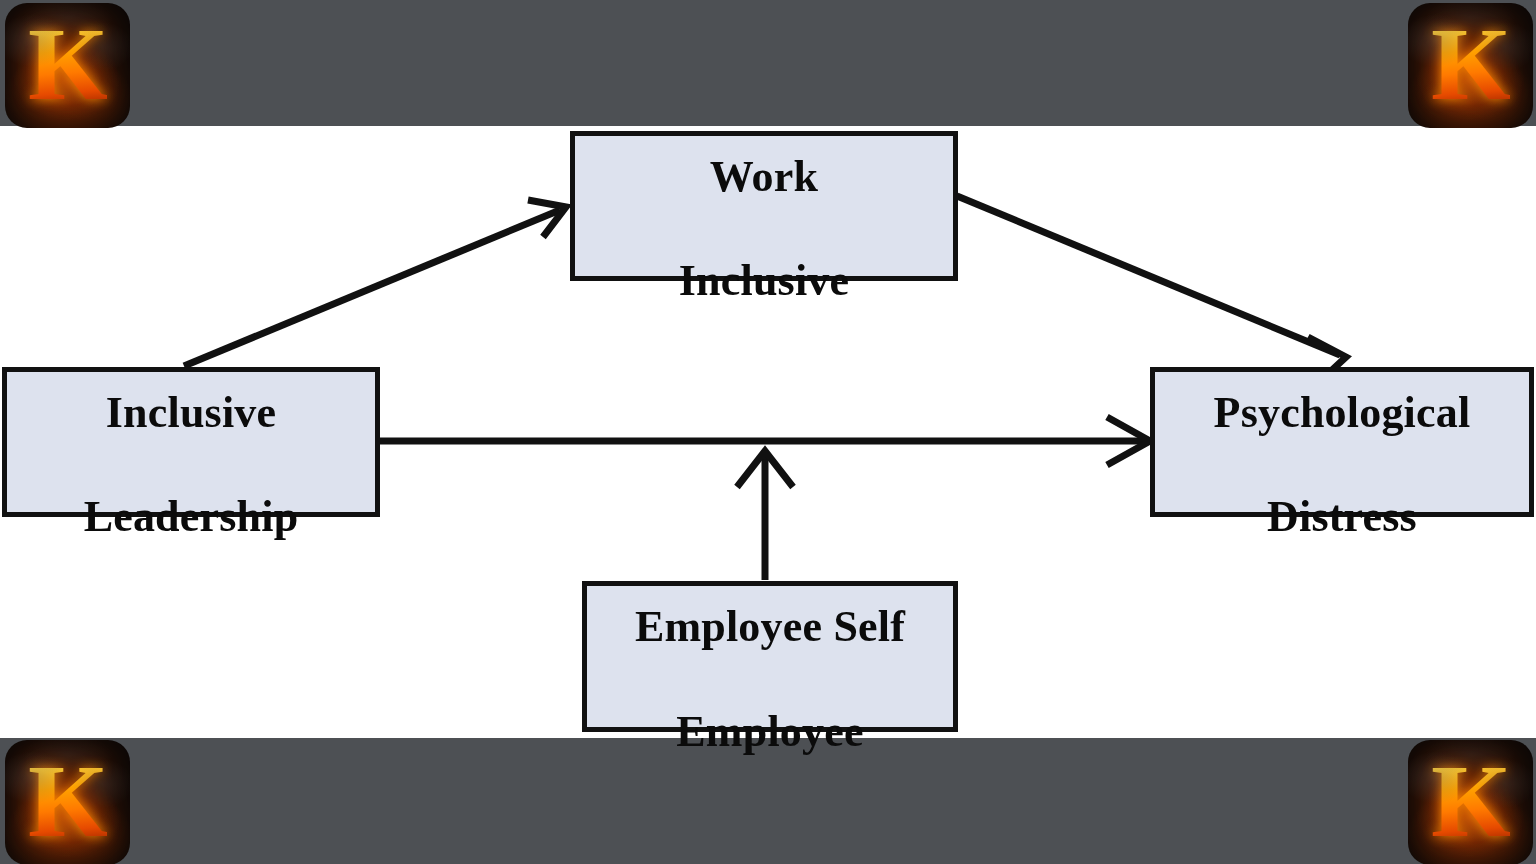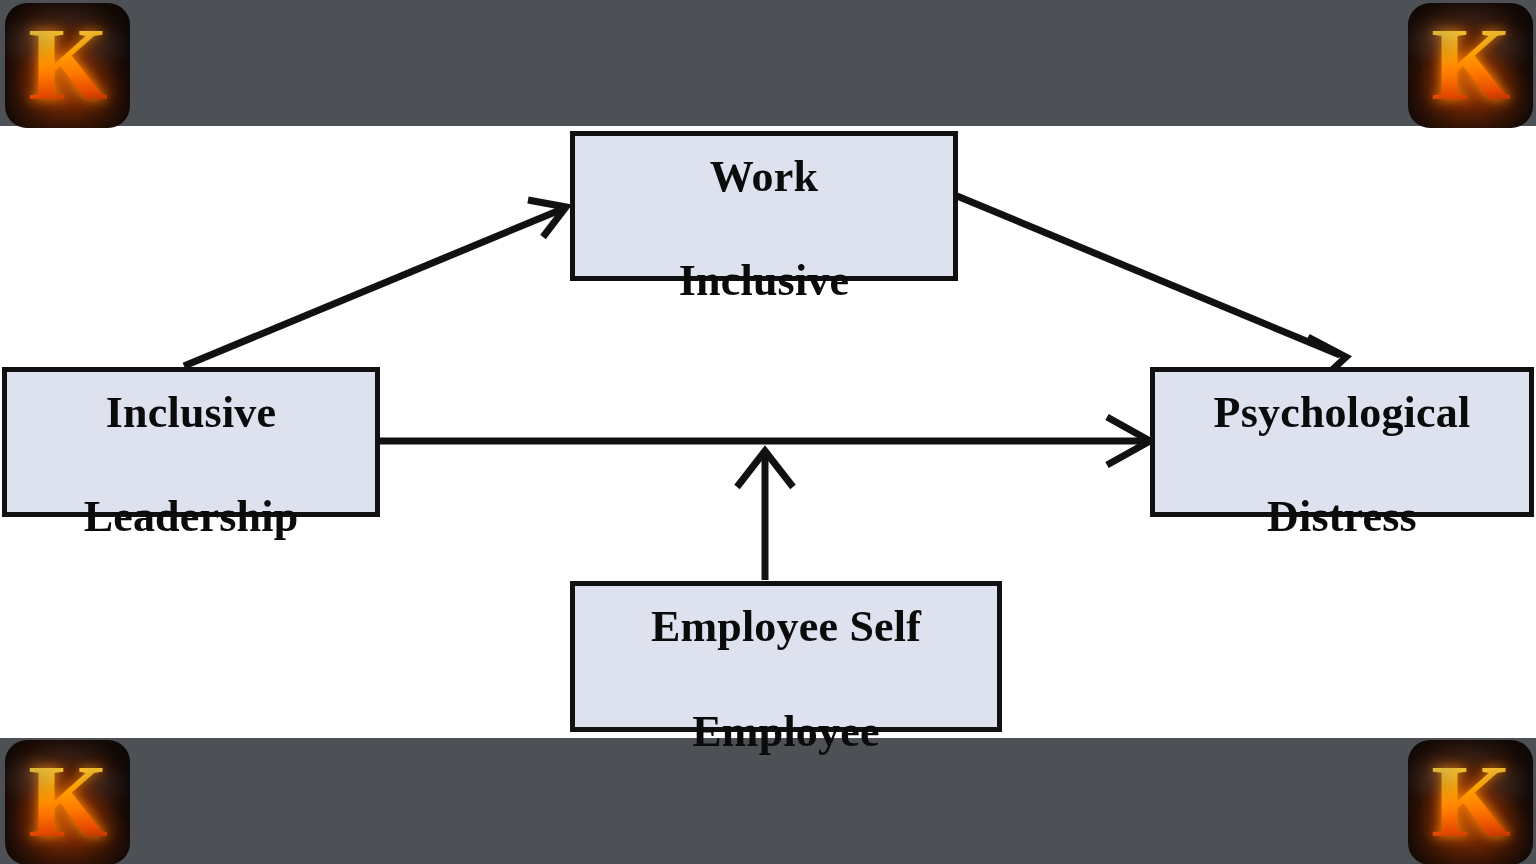--- a/index.html
+++ b/index.html
@@ -105,21 +105,21 @@
     font-weight: bold;
     font-size: 44px;
     line-height: 1.32;
     letter-spacing: 0.2px;
   }
   .node .ln { display: block; white-space: nowrap; margin-top: 46px; }
 
   #node-work-engagement      { left: 570px;  top: 131px; width: 388px; height: 150px; }
   #node-inclusive-leadership { left: 2px;    top: 367px; width: 378px; height: 150px; }
   #node-psych-distress       { left: 1150px; top: 367px; width: 384px; height: 150px; }
-  #node-employee-sacrifice   { left: 570px;  top: 581px; width: 432px; height: 151px; }
+  #node-employee-sacrifice   { left: 582px;  top: 581px; width: 376px; height: 151px; }
 </style>
 </head>
 <body>
 
 <div id="page">
 
   <div class="bar bar-top"></div>
   <div class="bar bar-bottom"></div>
 
   <div class="logo logo-tl">

